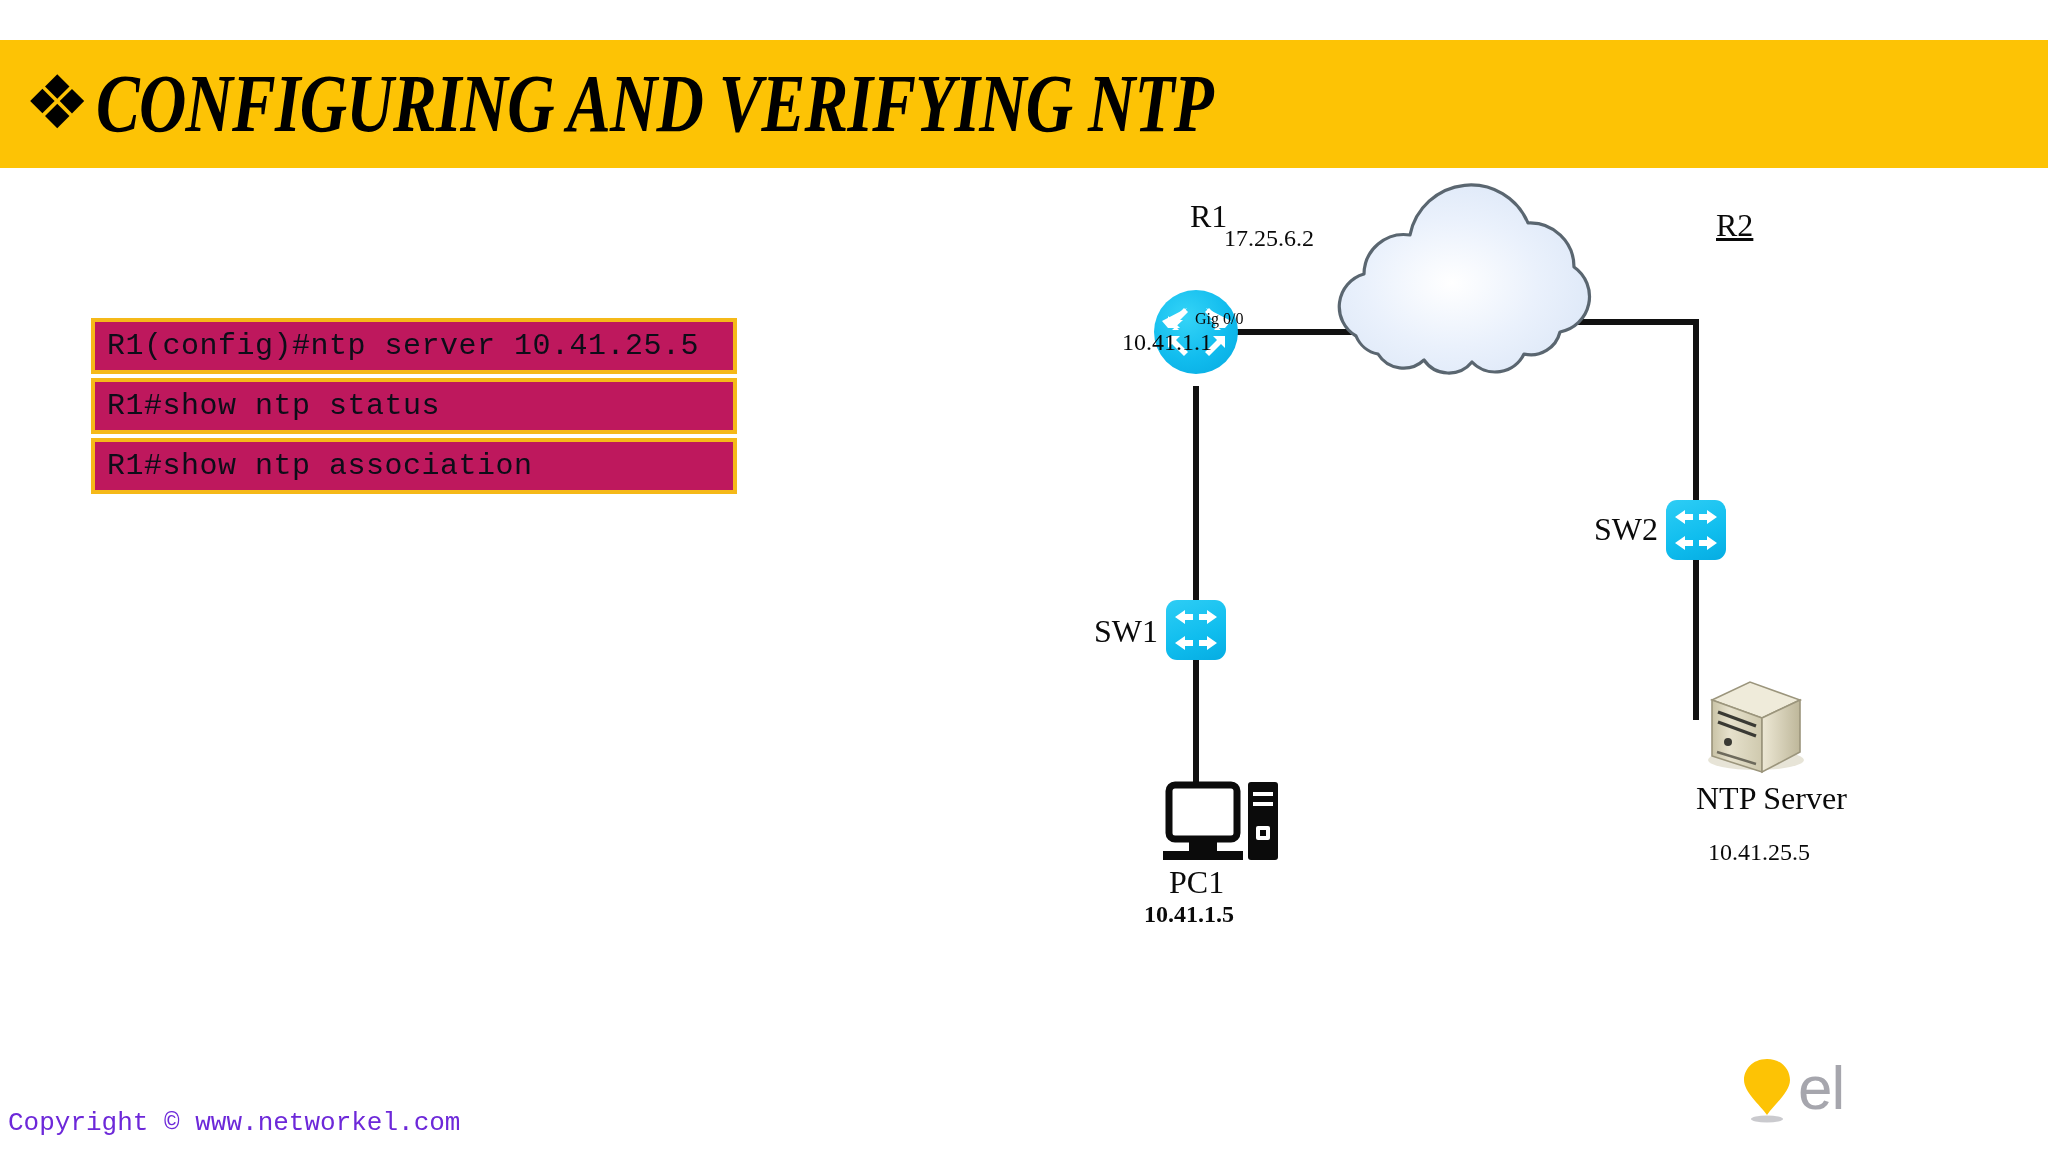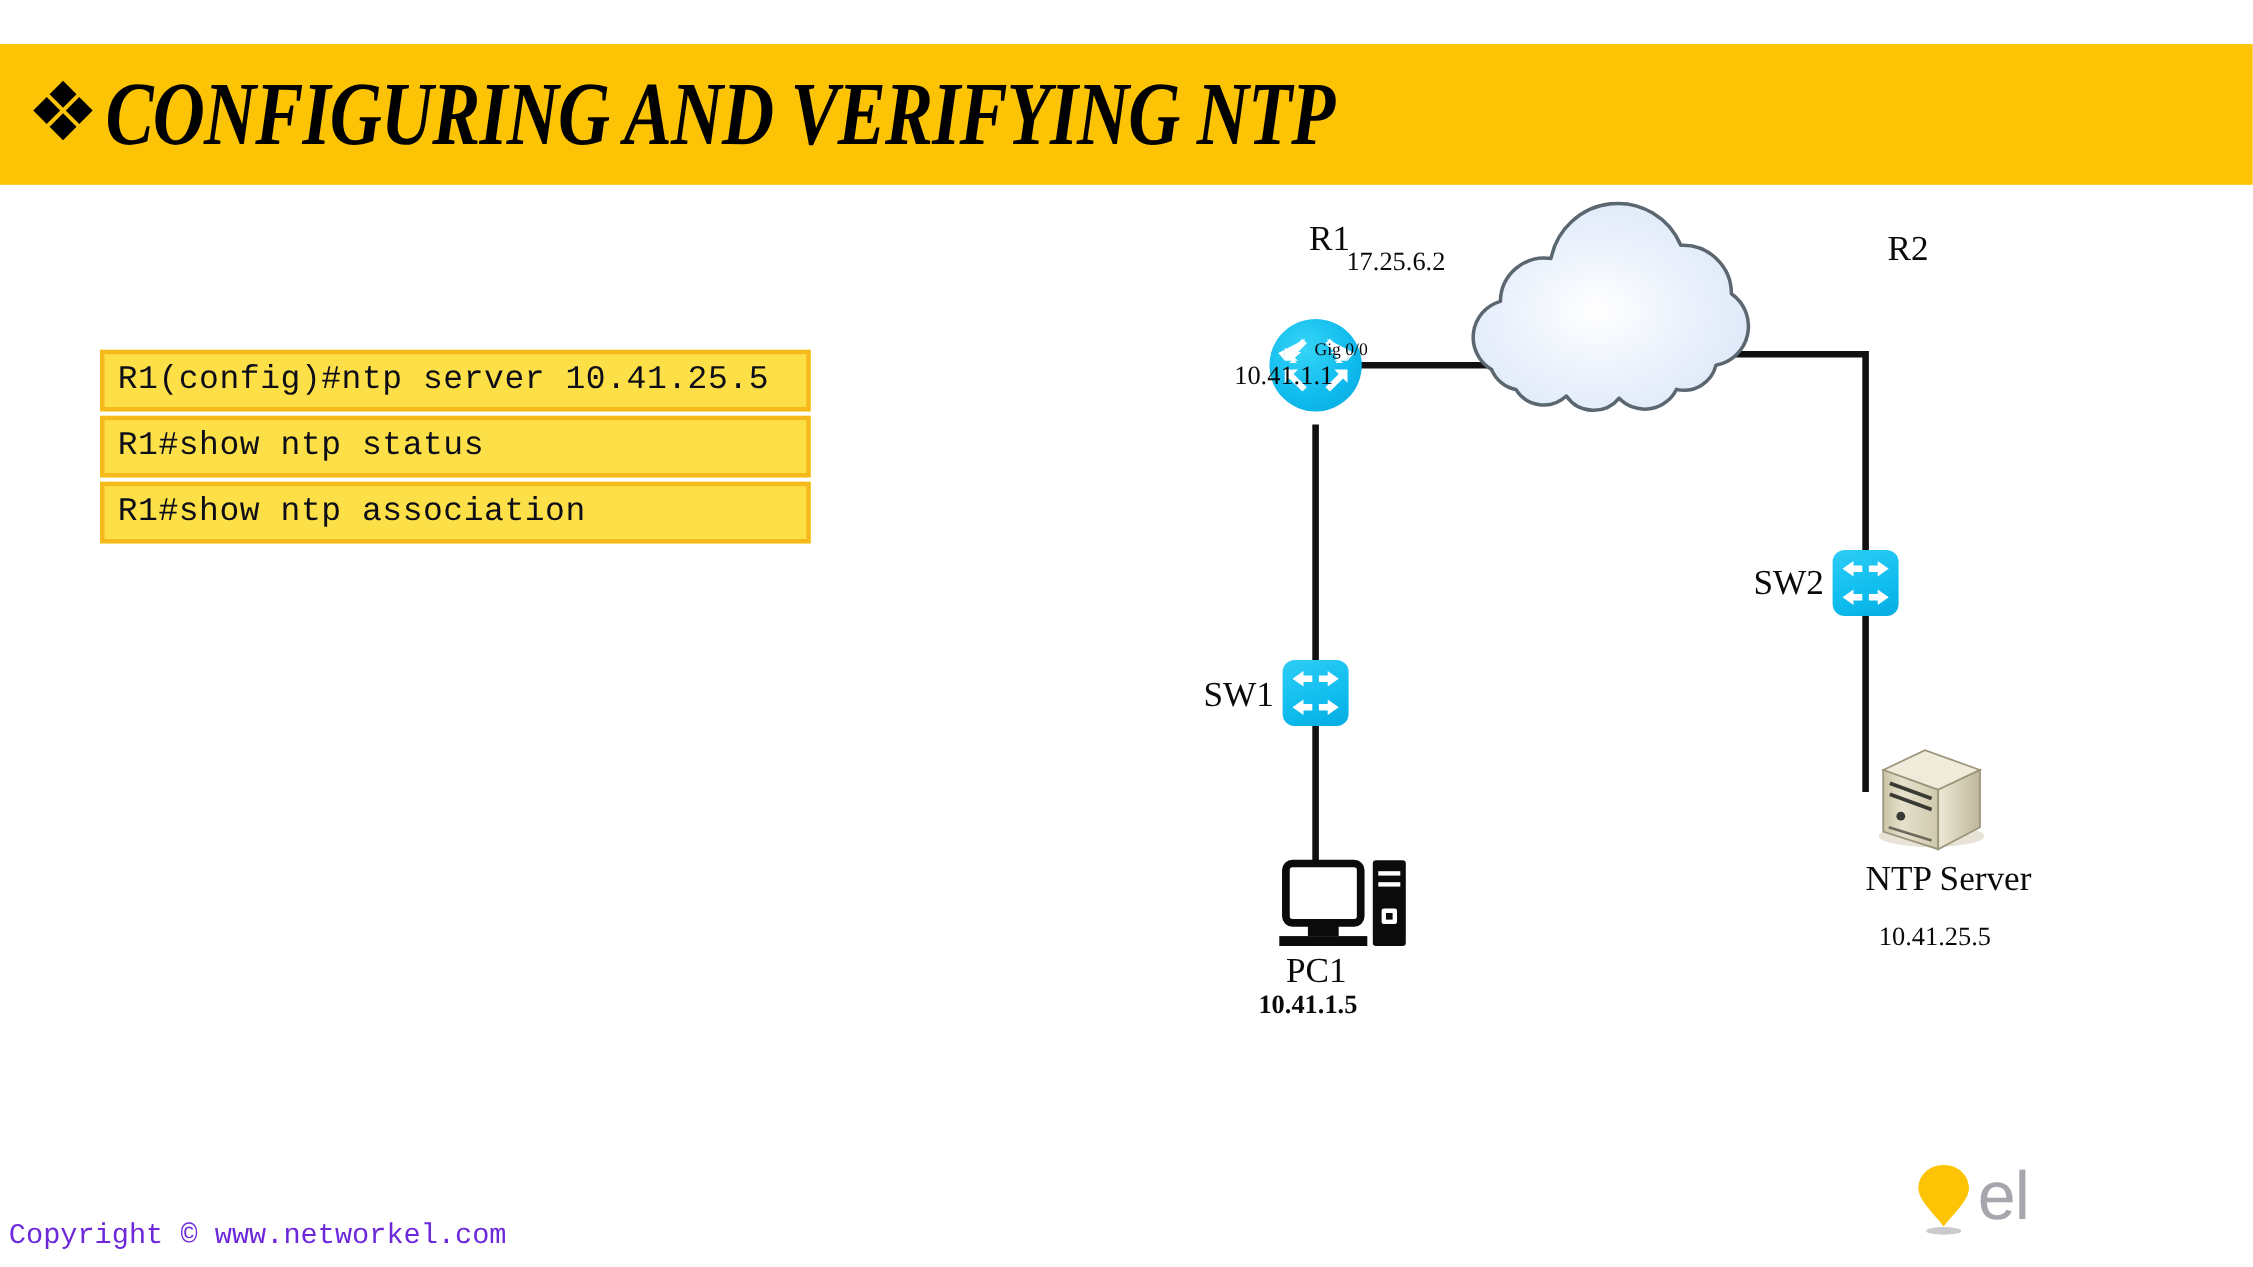--- a/index.html
+++ b/index.html
@@ -33,21 +33,21 @@
     transform:scaleX(0.80);
     transform-origin:left center;
     white-space:nowrap;
   }
 
   
   .cli-stack{position:absolute;left:91px;top:318px;width:646px;}
   .cli-box{
     box-sizing:border-box;
     border:4px solid #F5B919;
-    background:#fde047;
+    background:#be185d;
     height:56px;
     margin-bottom:4px;
     display:flex;align-items:center;
     padding-left:12px;
     overflow:hidden;
   }
   .cli-box .cli-text{
     font-family:"Liberation Mono","DejaVu Sans Mono", monospace;
     font-size:30px;line-height:1;color:#0d0d18;
     white-space:nowrap;letter-spacing:0.5px;
@@ -207,21 +207,21 @@
             <path d="M71 58 L71 46 L59 46 L63 50 L51 62 L55 66 L67 54 Z"></path>
           </g>
         </svg>
       </div>
     </div>
     <div class="lbl lbl-lg" style="left:1134px;top:200px;">R1</div>
     <div class="lbl lbl-md" style="left:1168px;top:226px;">17.25.6.2</div>
     <div class="lbl lbl-sm" style="left:1139px;top:311px;">Gig 0/0</div>
     <div class="lbl lbl-md" style="left:1066px;top:330px;">10.41.1.1</div>
 
-    <div class="lbl lbl-lg" style="left:1660px;top:209px;">R2</div>
+    <div class="lbl lbl-lg" style="left:1660px;top:209px;text-decoration:underline;">R2</div>
 
     <div class="node" style="left:1110px;top:600px;">
       <div class="switch" style="left:0;top:0;">
         <svg width="60" height="60" viewBox="0 0 60 60">
           <g fill="#ffffff">
             <path d="M27 14 L19 14 L19 10 L9 17 L19 24 L19 20 L27 20 Z"></path>
             <path d="M33 14 L41 14 L41 10 L51 17 L41 24 L41 20 L33 20 Z"></path>
             <path d="M27 40 L19 40 L19 36 L9 43 L19 50 L19 46 L27 46 Z"></path>
             <path d="M33 40 L41 40 L41 36 L51 43 L41 50 L41 46 L33 46 Z"></path>
           </g>

